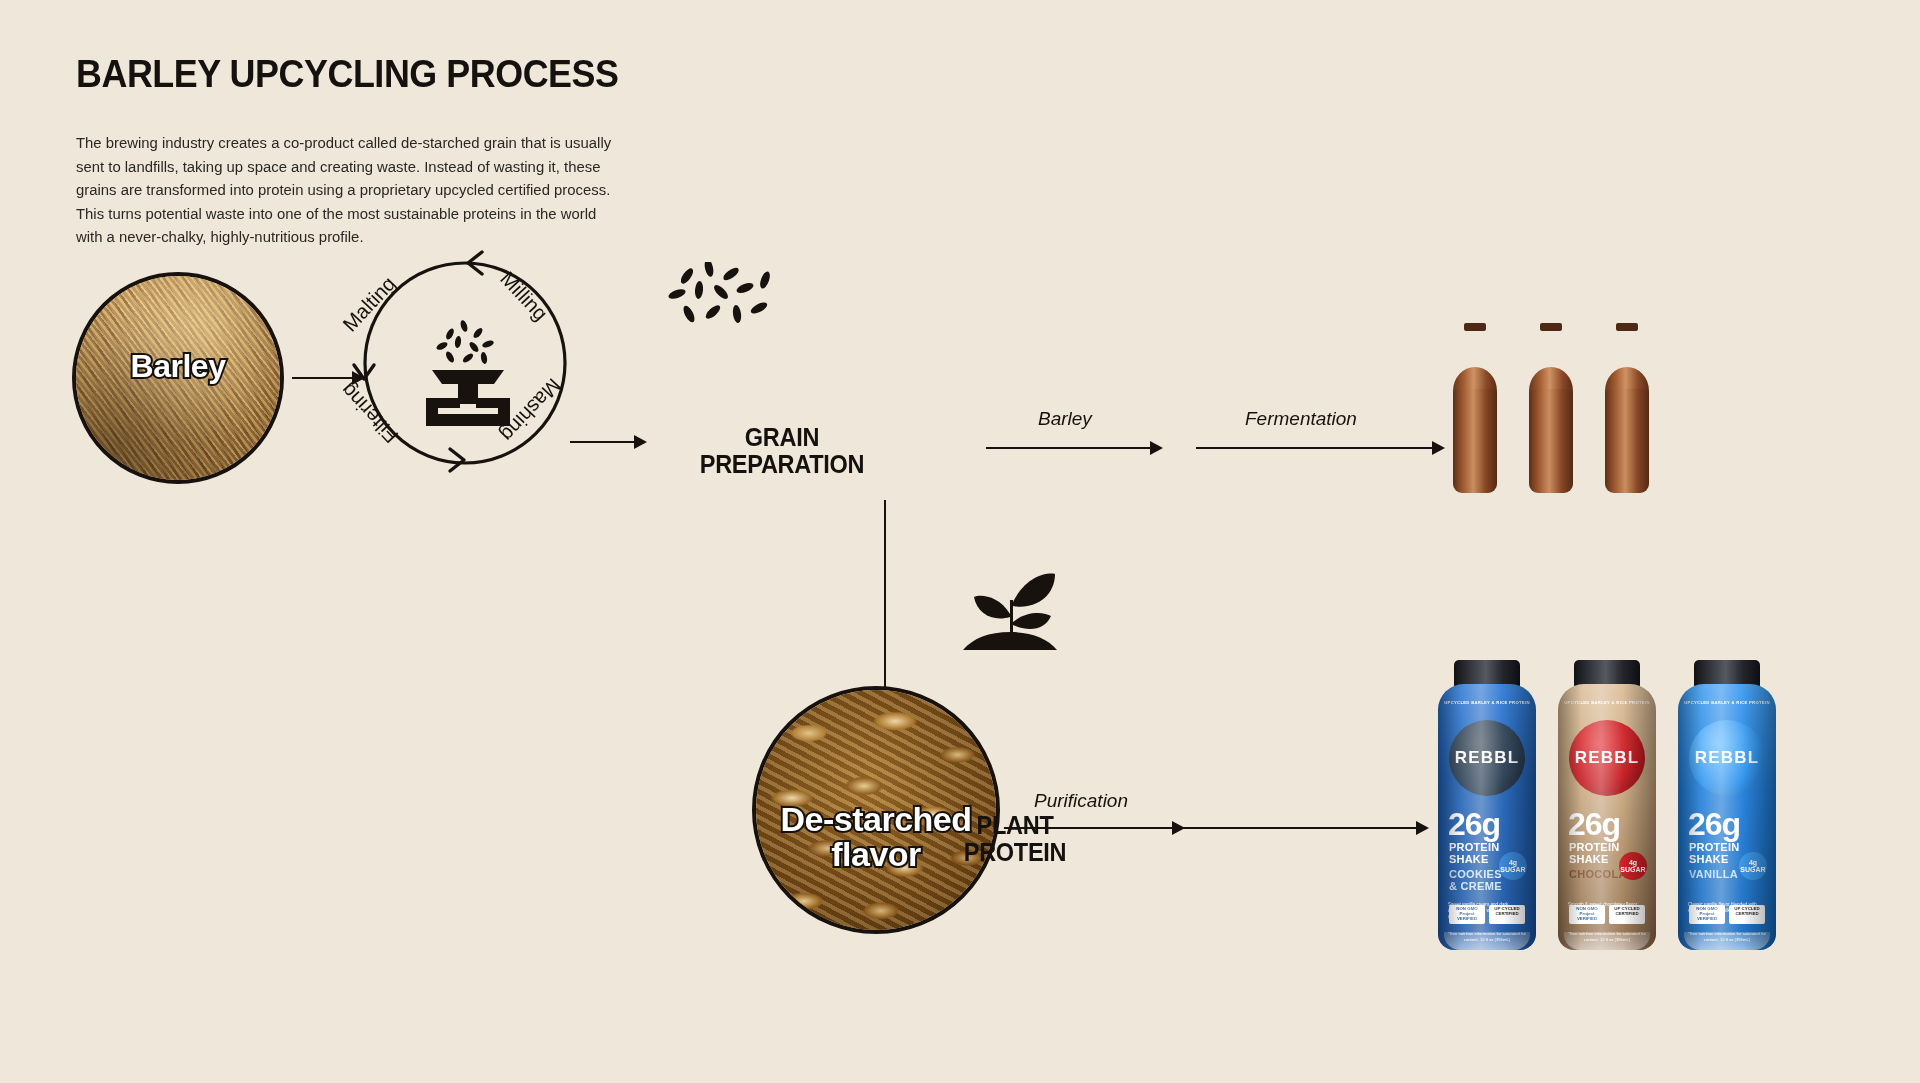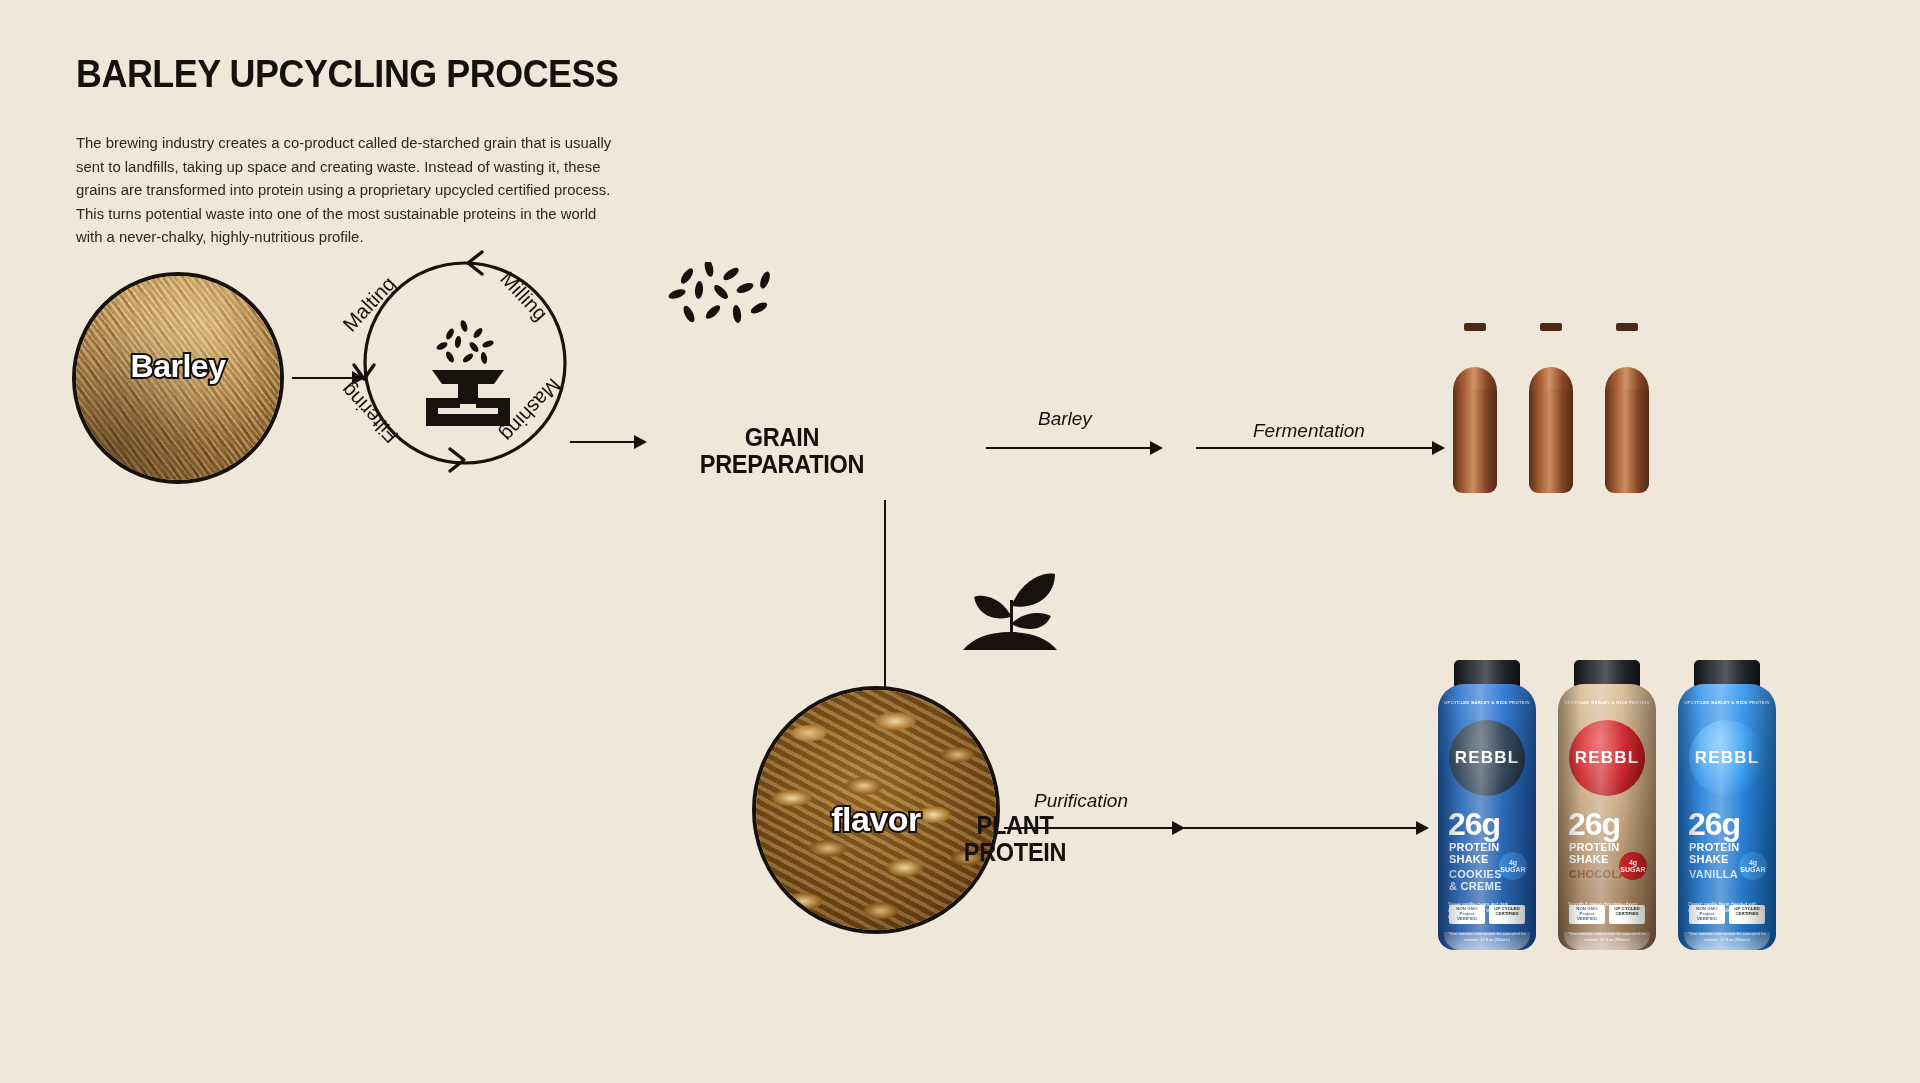--- a/index.html
+++ b/index.html
@@ -297,21 +297,21 @@
       <ellipse cx="72" cy="52" rx="4" ry="9" transform="rotate(-8 72 52)"></ellipse>
       <ellipse cx="94" cy="46" rx="4" ry="9" transform="rotate(62 94 46)"></ellipse>
     </g>
   </svg>
   <div class="node-label" style="left:672px; top:424px; width:220px;">
     <div>GRAIN</div>
     <div>PREPARATION</div>
   </div>
 
   <div class="edge-label" style="left:1038px; top:408px;">Barley</div>
-  <div class="edge-label" style="left:1245px; top:420px;margin-left:8px;">Fermentation</div>
+  <div class="edge-label" style="left:1245px; top:408px;">Fermentation</div>
   <div class="arrow-line" style="left:986px; top:447px; width:168px;"></div>
   <div class="arrow-head" style="left:1150px; top:441px;"></div>
   <div class="arrow-line" style="left:1196px; top:447px; width:240px;"></div>
   <div class="arrow-head" style="left:1432px; top:441px;"></div>
 
   <div class="beer" style="left:1449px; top:327px;">
     <div class="cap2"></div>
     <div class="neck"></div>
     <div class="shoulder"></div>
     <div class="body"></div>
@@ -327,20 +327,21 @@
     <div class="neck"></div>
     <div class="shoulder"></div>
     <div class="body"></div>
   </div>
 
   <div class="arrow-line" style="left:884px; top:500px; width:2px; height:190px;"></div>
 
   <div class="circ-photo" id="destarch-circle">
     <div class="bg"></div>
     <div class="cap">
+      <div>De-starched</div>
       <div>flavor</div>
     </div>
   </div>
 
   <div class="edge-label" style="left:1034px; top:790px;">Purification</div>
   <div class="arrow-line" style="left:1004px; top:827px; width:172px;"></div>
   <div class="arrow-head" style="left:1172px; top:821px;"></div>
 
   <svg id="plant" viewBox="0 0 110 90">
     <g fill="#17120e">

